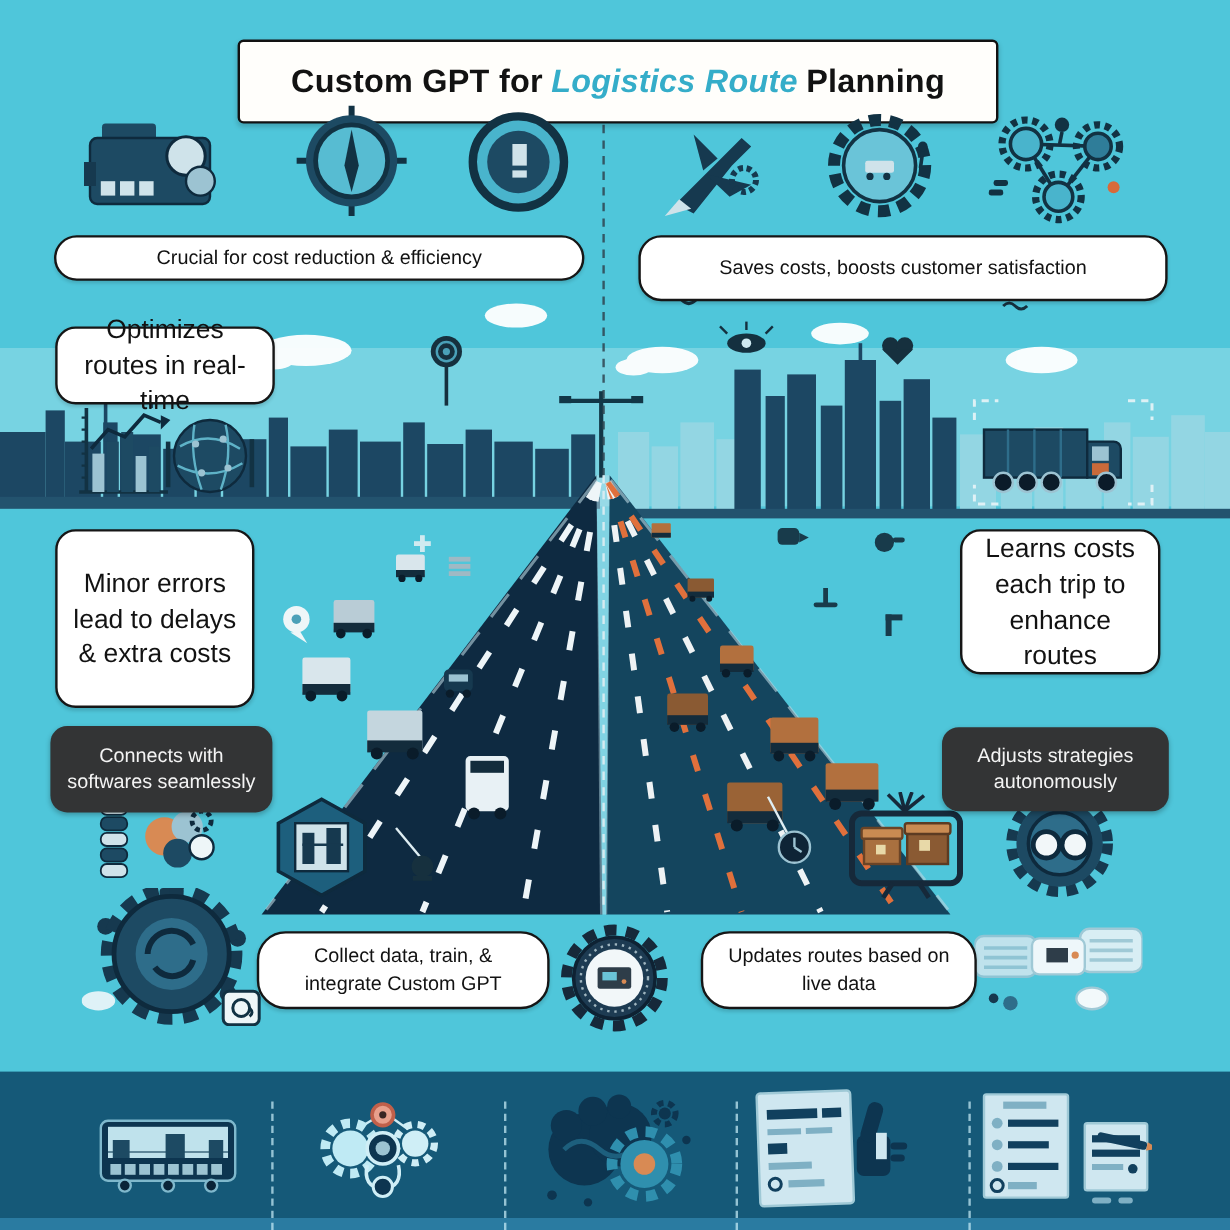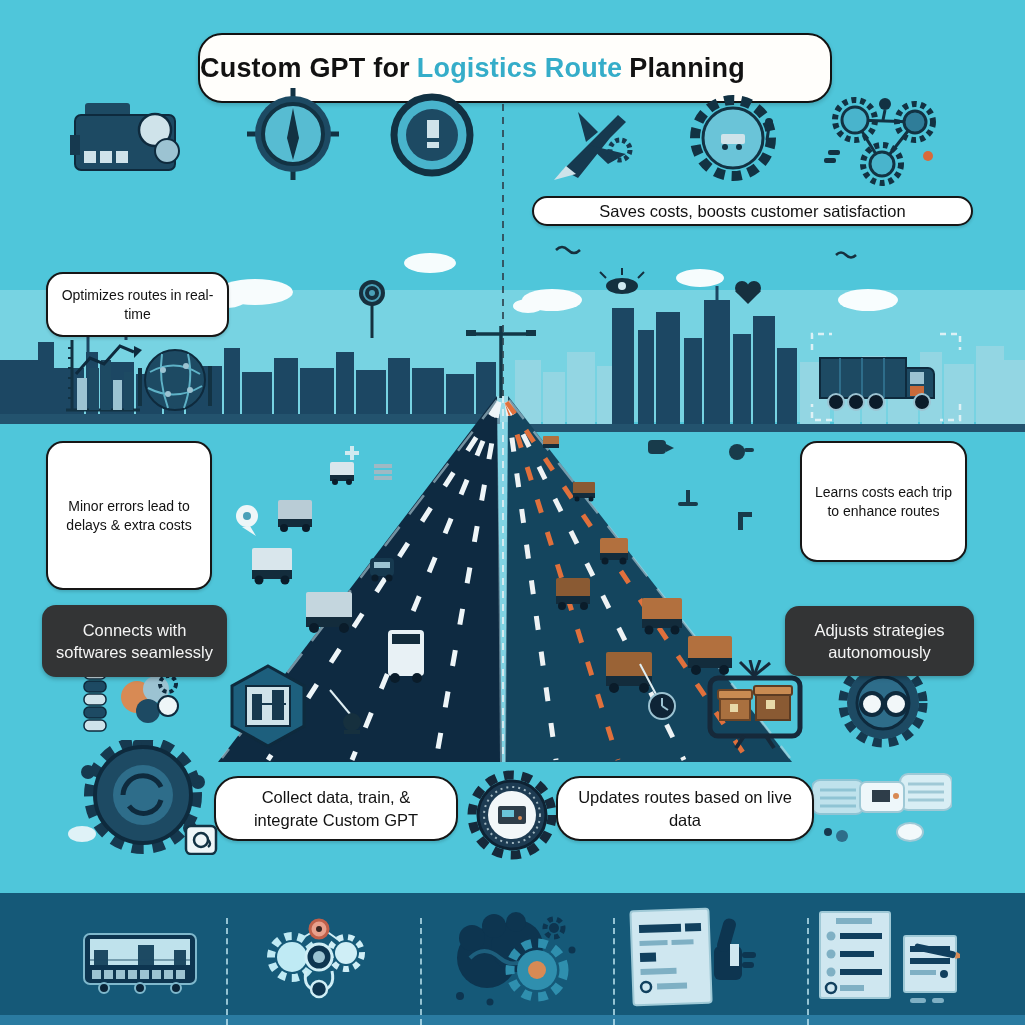--- a/index.html
+++ b/index.html
@@ -12,34 +12,34 @@
   
   .callout{
     position:absolute; display:flex; align-items:center; justify-content:center;
     text-align:center; box-sizing:border-box; color:#121212;
     background:#ffffff; border:2px solid #161616;
     box-shadow:0 2px 3px rgba(0,0,0,.14);
     line-height:1.35; padding:4px 12px;
   }
   .pill{border-radius:19px; font-size:16.5px;}
   .bigpill{border-radius:24px; font-size:16.5px;}
-  .softbox{border-radius:17px; font-size:14px;}
+  .softbox{border-radius:17px; font-size:22px;}
   .darkbox{
     background:#333435; color:#f4f4f4; border:none; border-radius:14px;
     font-size:16.5px; box-shadow:0 2px 4px rgba(0,0,0,.25);margin-top:24px;
   }
   
   .title{
     position:absolute; left:198px; top:33px; width:630px; height:66px;
-    background:#fffefb; border:2.5px solid #121212; border-radius:24px;
-    display:flex; align-items:center; 
+    background:#fffefb; border:2.5px solid #121212; border-radius:5px;
+    display:flex; align-items:center; justify-content:center;
     font-size:27px; font-weight:700; color:#121212; letter-spacing:.2px;
     box-shadow:0 2px 4px rgba(0,0,0,.18);
   }
-  .title .hl{color:#35adc9; margin:17px 7px;}
+  .title .hl{color:#35adc9; margin:17px 7px;font-style:italic;}
   
   .icon{position:absolute;}
   .icon svg{display:block;}
   
   .band{
     position:absolute; left:0; top:893px; width:1025px; height:132px;
     background:#155978;
   }
   .band-bottom-edge{
     position:absolute; left:0; top:1015px; width:1025px; height:10px;
@@ -535,32 +535,33 @@
       <line x1="96" y1="48" x2="132" y2="48" stroke="#9fc9d6" stroke-width="3"></line>
       <rect x="48" y="30" width="44" height="30" rx="6" fill="#eef7fa" stroke="#9fc9d6" stroke-width="2"></rect>
       <rect x="60" y="38" width="18" height="12" fill="#2e3d49"></rect>
       <circle cx="84" cy="44" r="3" fill="#d88a54"></circle>
       <ellipse cx="98" cy="80" rx="13" ry="9" fill="#f2f9fb" stroke="#9fc9d6" stroke-width="2"></ellipse>
       <circle cx="30" cy="84" r="6" fill="#2e6d8a"></circle>
       <circle cx="16" cy="80" r="4" fill="#16394f"></circle>
     </svg>
   </div>
 
-  <div class="callout pill" style="left:532px;top:196px;width:441px;height:30px">Saves costs, boosts customer satisfaction</div>
+  <div class="callout pill" style="left:45px;top:196px;width:442px;height:38px">Crucial for cost reduction &amp; efficiency</div>
+  <div class="callout pill" style="left:532px;top:196px;width:441px;height:55px">Saves costs, boosts customer satisfaction</div>
 
   <div class="callout softbox" style="left:46px;top:272px;width:183px;height:65px">Optimizes routes in real-time</div>
 
   <div class="callout softbox" style="left:46px;top:441px;width:166px;height:149px">Minor errors lead to delays &amp; extra costs</div>
   <div class="callout softbox" style="left:800px;top:441px;width:167px;height:121px">Learns costs each trip to enhance routes</div>
 
   <div class="callout darkbox" style="left:42px;top:581px;width:185px;height:72px">Connects with softwares seamlessly</div>
   <div class="callout darkbox" style="left:785px;top:582px;width:189px;height:70px">Adjusts strategies autonomously</div>
 
   <div class="callout bigpill" style="left:214px;top:776px;width:244px;height:65px">Collect data, train, &amp; integrate Custom GPT</div>
-  <div class="callout bigpill" style="left:556px;top:776px;width:258px;height:65px">Updates routes based on live data</div>
+  <div class="callout bigpill" style="left:584px;top:776px;width:230px;height:65px">Updates routes based on live data</div>
 
   <div class="band"></div>
   <div class="band-bottom-edge"></div>
   <div class="bandsep" style="left:226px"></div>
   <div class="bandsep" style="left:420px"></div>
   <div class="bandsep" style="left:613px"></div>
   <div class="bandsep" style="left:807px"></div>
 
   <div class="icon" style="left:80px;top:920px" title="truck-display-icon">
     <svg width="120" height="80" viewBox="0 0 120 80">

